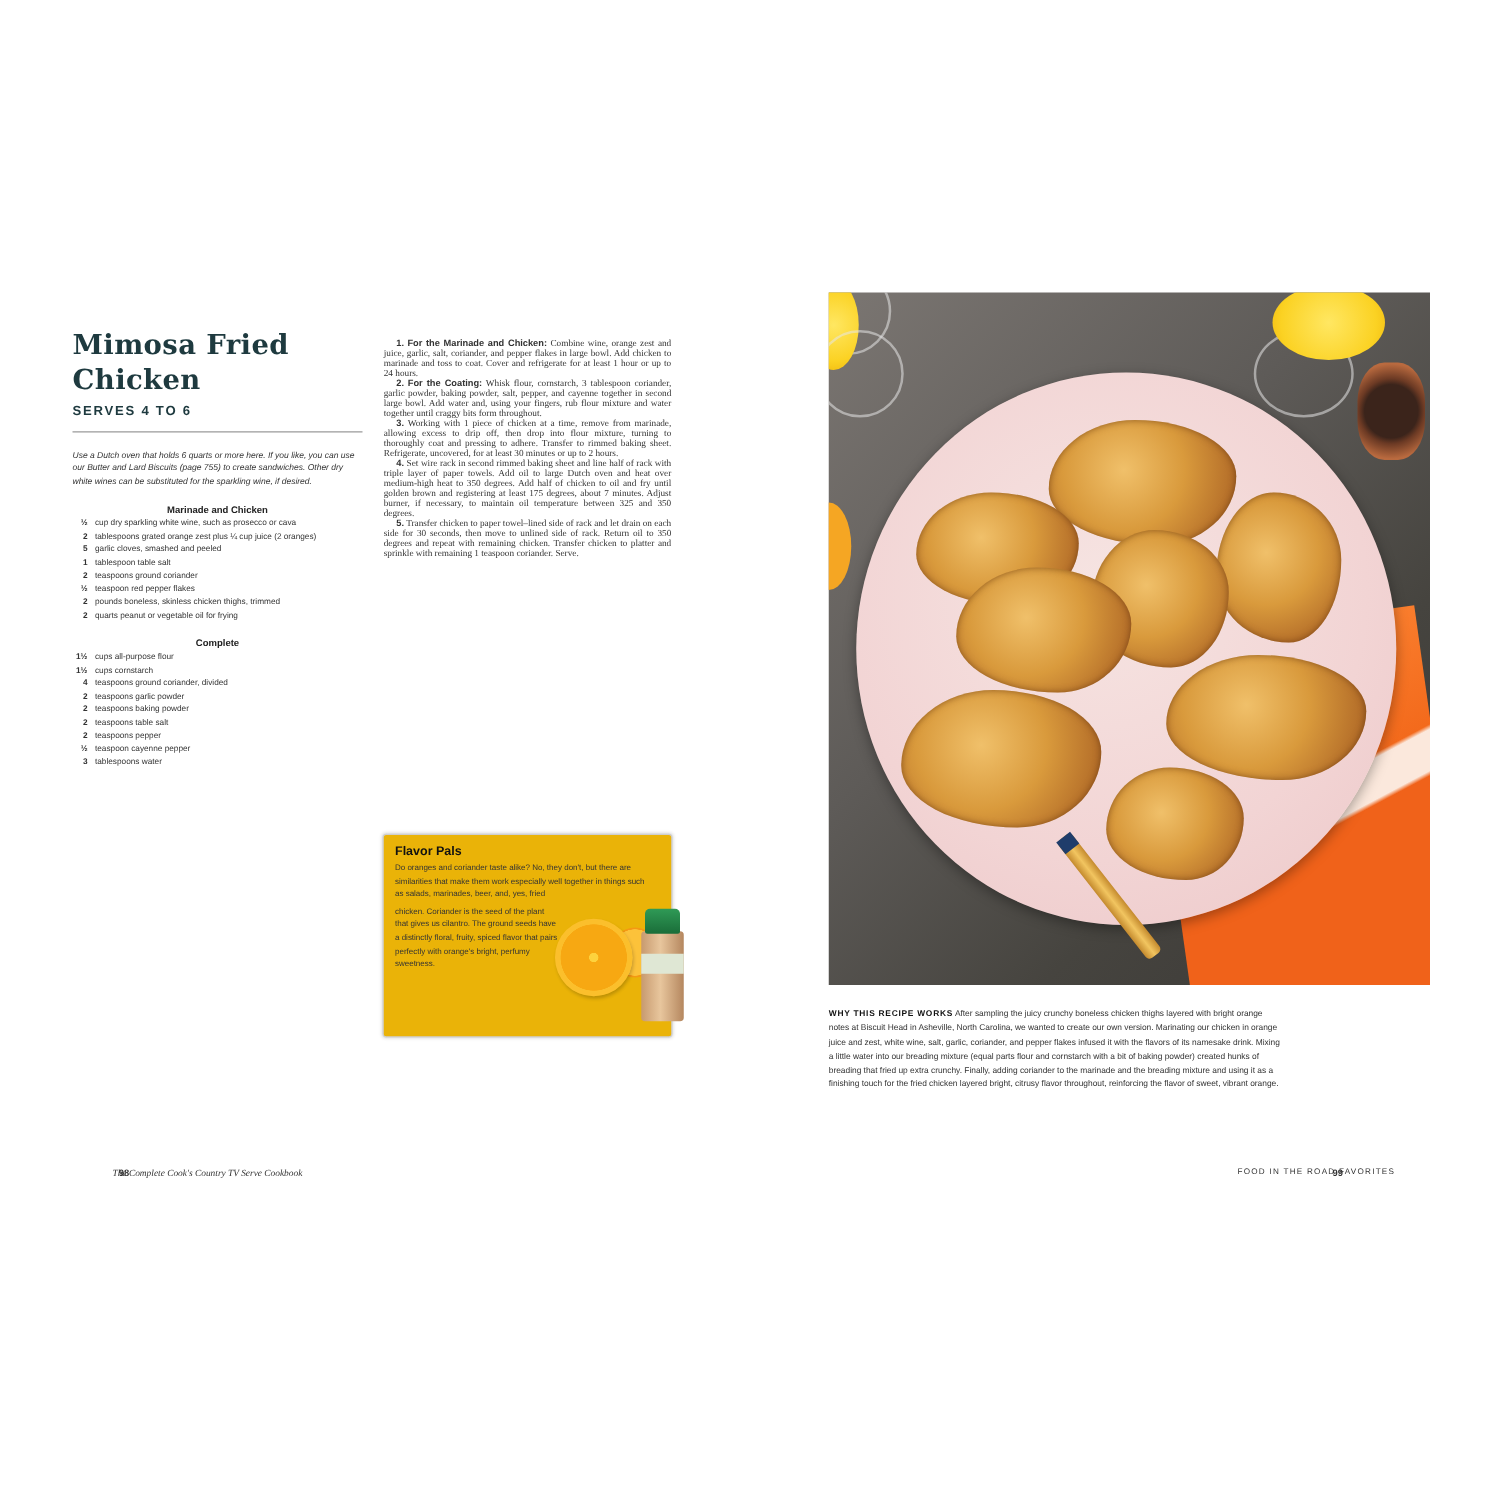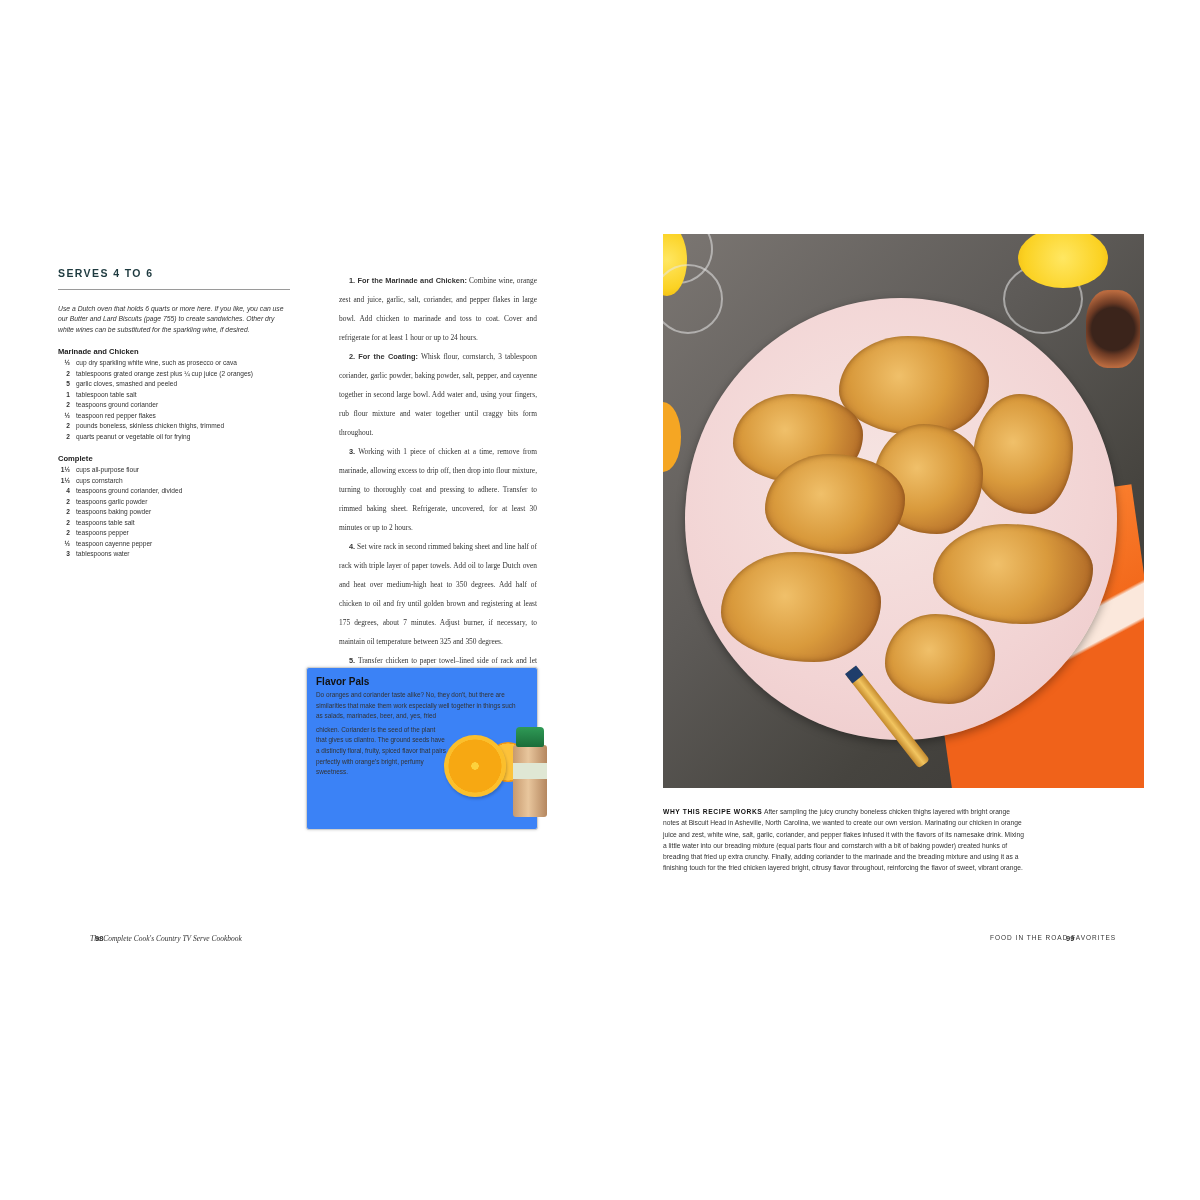--- a/index.html
+++ b/index.html
@@ -9,34 +9,34 @@
     .page { position: absolute; top: 0; height: 1200px; }
     .page-left { left: 0; width: 600px; }
     .page-right { left: 600px; width: 600px; }
 
     
     .col-a { position: absolute; left: 58px; top: 262px; width: 232px; }
     .title { font-family: "DejaVu Serif", serif; font-size: 22px; line-height: 28px; color: #1e3a3f; font-weight: bold; letter-spacing: 0.3px; }
     .serves { margin-top: 5px; font-size: 10.5px; font-weight: bold; letter-spacing: 1.4px; color: #1e3a3f; }
     .rule { margin-top: 10px; border-top: 1.5px solid #9a9a9a; }
     .intro { margin-top: 14px; font-size: 6.8px; line-height: 10.4px; font-style: italic; color: #333; }
-    .ing-head { margin-top: 12px; font-size: 7.6px; font-weight: bold; color: #222; }
+    .ing-head { margin-top: 12px; font-size: 7.6px; font-weight: bold; color: #222; text-align: center; }
     .ing-list { margin-top: 2px; list-style: none; }
     .ing-list li { display: flex; font-size: 6.6px; line-height: 10.5px; color: #333; }
     .ing-qty { width: 18px; text-align: right; padding-right: 6px; flex: none; font-weight: bold; }
     .ing-text { flex: 1; }
 
     
     .col-b { position: absolute; left: 307px; top: 271px; width: 230px; }
-    .step { font-family: "Liberation Serif", serif; font-size: 7.4px; line-height: 19px; color: #333; text-indent: 10px; text-align: justify; margin-left: 32px; }
+    .step { font-family: "Liberation Serif", serif; font-size: 7.4px; line-height: 8px; color: #333; text-indent: 10px; text-align: justify; }
     .step-num { font-family: "Liberation Sans", sans-serif; font-weight: bold; }
     .step-head { font-family: "Liberation Sans", sans-serif; font-weight: bold; }
 
     
-    .sidebar { position: absolute; left: 306px; top: 667px; width: 232px; height: 163px; border: 1px solid #cfcfcf; border-radius: 3px; box-shadow: 0 0 3px rgba(0,0,0,0.18); padding: 8px 9px; background: #3b82f6; }
+    .sidebar { position: absolute; left: 306px; top: 667px; width: 232px; height: 163px; border: 1px solid #cfcfcf; border-radius: 3px; box-shadow: 0 0 3px rgba(0,0,0,0.18); padding: 8px 9px; background: #eab308; }
     .sidebar-title { font-size: 10px; font-weight: bold; color: #111; }
     .sidebar-text { margin-top: 3px; width: 130px; font-size: 6.4px; line-height: 10.6px; color: #333; }
     .sidebar-text.wide { width: 200px; }
     .orange-img { position: absolute; left: 444px; top: 735px; width: 62px; height: 62px; border-radius: 50%; background: radial-gradient(circle at 50% 50%, #fdd23d 0 8%, #f7a812 9% 60%, #fbbf2c 61% 86%, #fff3c9 87% 92%, #e39612 93%); box-shadow: 1px 2px 3px rgba(0,0,0,0.2); }
     .orange-img2 { position: absolute; left: 488px; top: 742px; width: 40px; height: 40px; border-radius: 50%; background: radial-gradient(circle, #fcc23a 0 65%, #f49813 66%); }
     .jar { position: absolute; left: 513px; top: 727px; width: 34px; height: 92px; }
     .jar-cap { position: absolute; left: 3px; top: 0; width: 28px; height: 20px; background: linear-gradient(#2f9a56, #1a6d39); border-radius: 4px 4px 2px 2px; }
     .jar-body { position: absolute; left: 0; top: 18px; width: 34px; height: 72px; background: linear-gradient(90deg, #c79a6f, #e8c69d 45%, #b5875f); border-radius: 3px; }
     .jar-label { position: absolute; left: 0; top: 36px; width: 34px; height: 16px; background: #dfe7d4; }
 
@@ -60,20 +60,24 @@
     .folio-left-num { left: 58px; font-family: "Liberation Sans", sans-serif; font-weight: bold; margin-left: 37px; }
     .folio-left-text { left: 90px; font-family: "Liberation Serif", serif; font-style: italic; }
     .folio-right-text { left: 990px; font-size: 6.5px; letter-spacing: 1px; }
     .folio-right-num { left: 1066px; font-weight: bold; }
   </style>
 </head>
 <body>
 
 <div class="page page-left">
   <div class="col-a">
+    <div class="title">
+      <div>Mimosa Fried</div>
+      <div>Chicken</div>
+    </div>
     <div class="serves">SERVES 4 TO 6</div>
     <div class="rule"></div>
     <p class="intro">Use a Dutch oven that holds 6 quarts or more here. If you like, you can use our Butter and Lard Biscuits (page 755) to create sandwiches. Other dry white wines can be substituted for the sparkling wine, if desired.</p>
 
     <div class="ing-head">Marinade and Chicken</div>
     <ul class="ing-list">
       <li>
           <span class="ing-qty">½</span>
           <span class="ing-text">cup dry sparkling white wine, such as prosecco or cava</span>
         </li>

